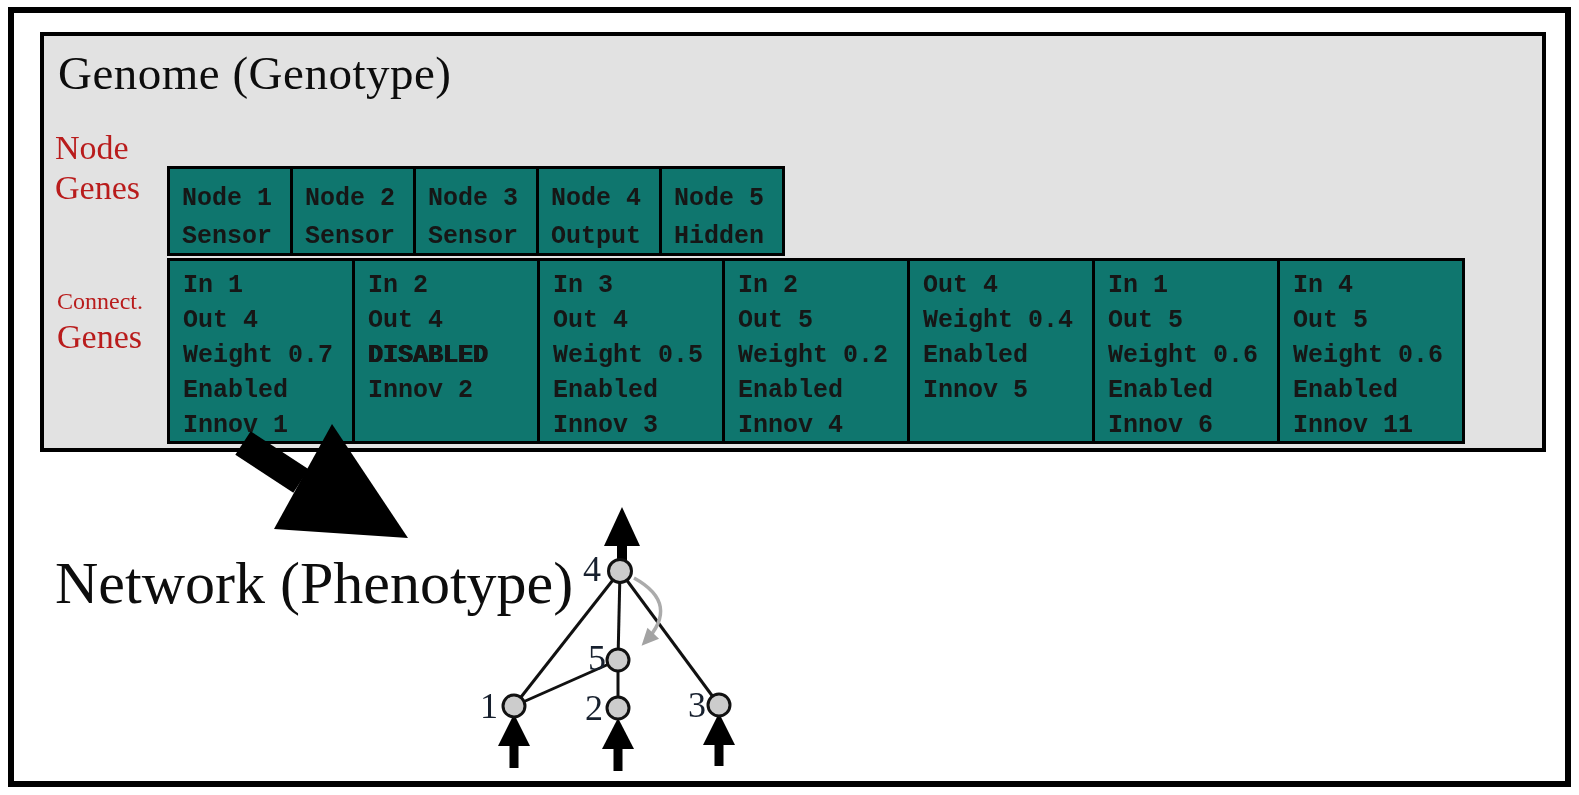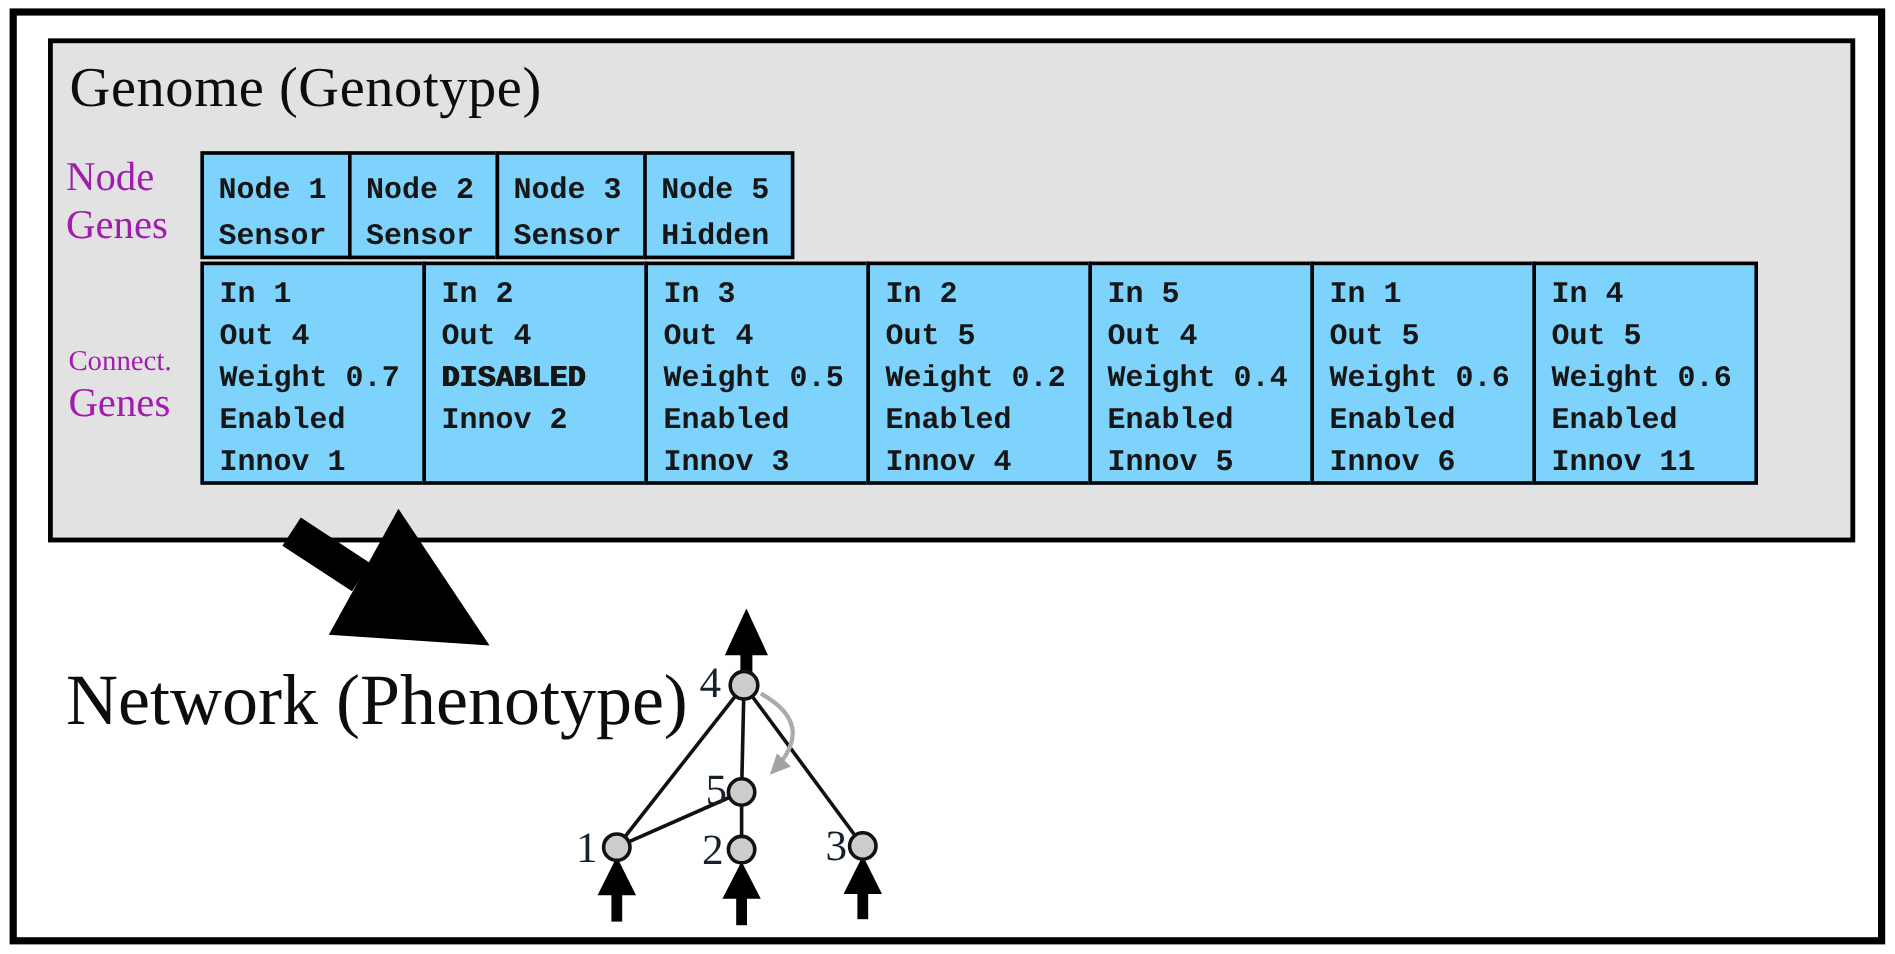--- a/index.html
+++ b/index.html
@@ -28,36 +28,37 @@
   }
   .genome-title {
     position: absolute;
     left: 58px; top: 46px;
     font-family: "Liberation Serif", serif;
     font-size: 47px;
     color: #0d0d0d;
     letter-spacing: 0.5px;
     white-space: pre;
   }
-  .row-label { position: absolute; color: #a21caf; }
+  .row-label { position: absolute; color: #b91c1c; }
   .node-genes-label { left: 55px; top: 128px; }
   .node-genes-label div { font-size: 34px; line-height: 40px; }
   .connect-genes-label { left: 57px; top: 247px; }
   .connect-genes-label .small-line { font-size: 24px; line-height: 30px; margin-top: 39px; }
   .connect-genes-label .big-line { font-size: 34px; line-height: 42px; }
 
   .gene-row { position: absolute; display: flex; }
   .node-gene-row { left: 167px; top: 126px; }
   .conn-gene-row { left: 167px; top: 218px; }
 
   .gene-box {
-    background: #7dd3fc;
+    background: #0f766e;
     border: 3px solid #000000;
     box-sizing: border-box;
     margin-left: -3px;
+    margin-top: 40px;
   }
   .gene-box:first-child { margin-left: 0; }
   .node-gene-box { width: 126px; height: 90px; padding: 11px 0 0 12px; }
   .conn-gene-box { width: 188px; height: 186px; padding: 7px 0 0 13px; }
 
   .m {
     font-family: "Liberation Mono", monospace;
     font-weight: 700;
     font-size: 25px;
     color: #161616;
@@ -110,20 +111,24 @@
     </div>
     <div class="gene-box node-gene-box">
       <div class="m">Node 2</div>
       <div class="m">Sensor</div>
     </div>
     <div class="gene-box node-gene-box">
       <div class="m">Node 3</div>
       <div class="m">Sensor</div>
     </div>
     <div class="gene-box node-gene-box">
+      <div class="m">Node 4</div>
+      <div class="m">Output</div>
+    </div>
+    <div class="gene-box node-gene-box">
       <div class="m">Node 5</div>
       <div class="m">Hidden</div>
     </div>
   </div>
 
   <div class="row-label connect-genes-label">
     <div class="small-line">Connect.</div>
     <div class="big-line">Genes</div>
   </div>
 
@@ -149,21 +154,20 @@
       <div class="m">Innov 3</div>
     </div>
     <div class="gene-box conn-gene-box">
       <div class="m">In 2</div>
       <div class="m">Out 5</div>
       <div class="m">Weight 0.2</div>
       <div class="m">Enabled</div>
       <div class="m">Innov 4</div>
     </div>
     <div class="gene-box conn-gene-box">
-      <div class="m">In 5</div>
       <div class="m">Out 4</div>
       <div class="m">Weight 0.4</div>
       <div class="m">Enabled</div>
       <div class="m">Innov 5</div>
     </div>
     <div class="gene-box conn-gene-box">
       <div class="m">In 1</div>
       <div class="m">Out 5</div>
       <div class="m">Weight 0.6</div>
       <div class="m">Enabled</div>

